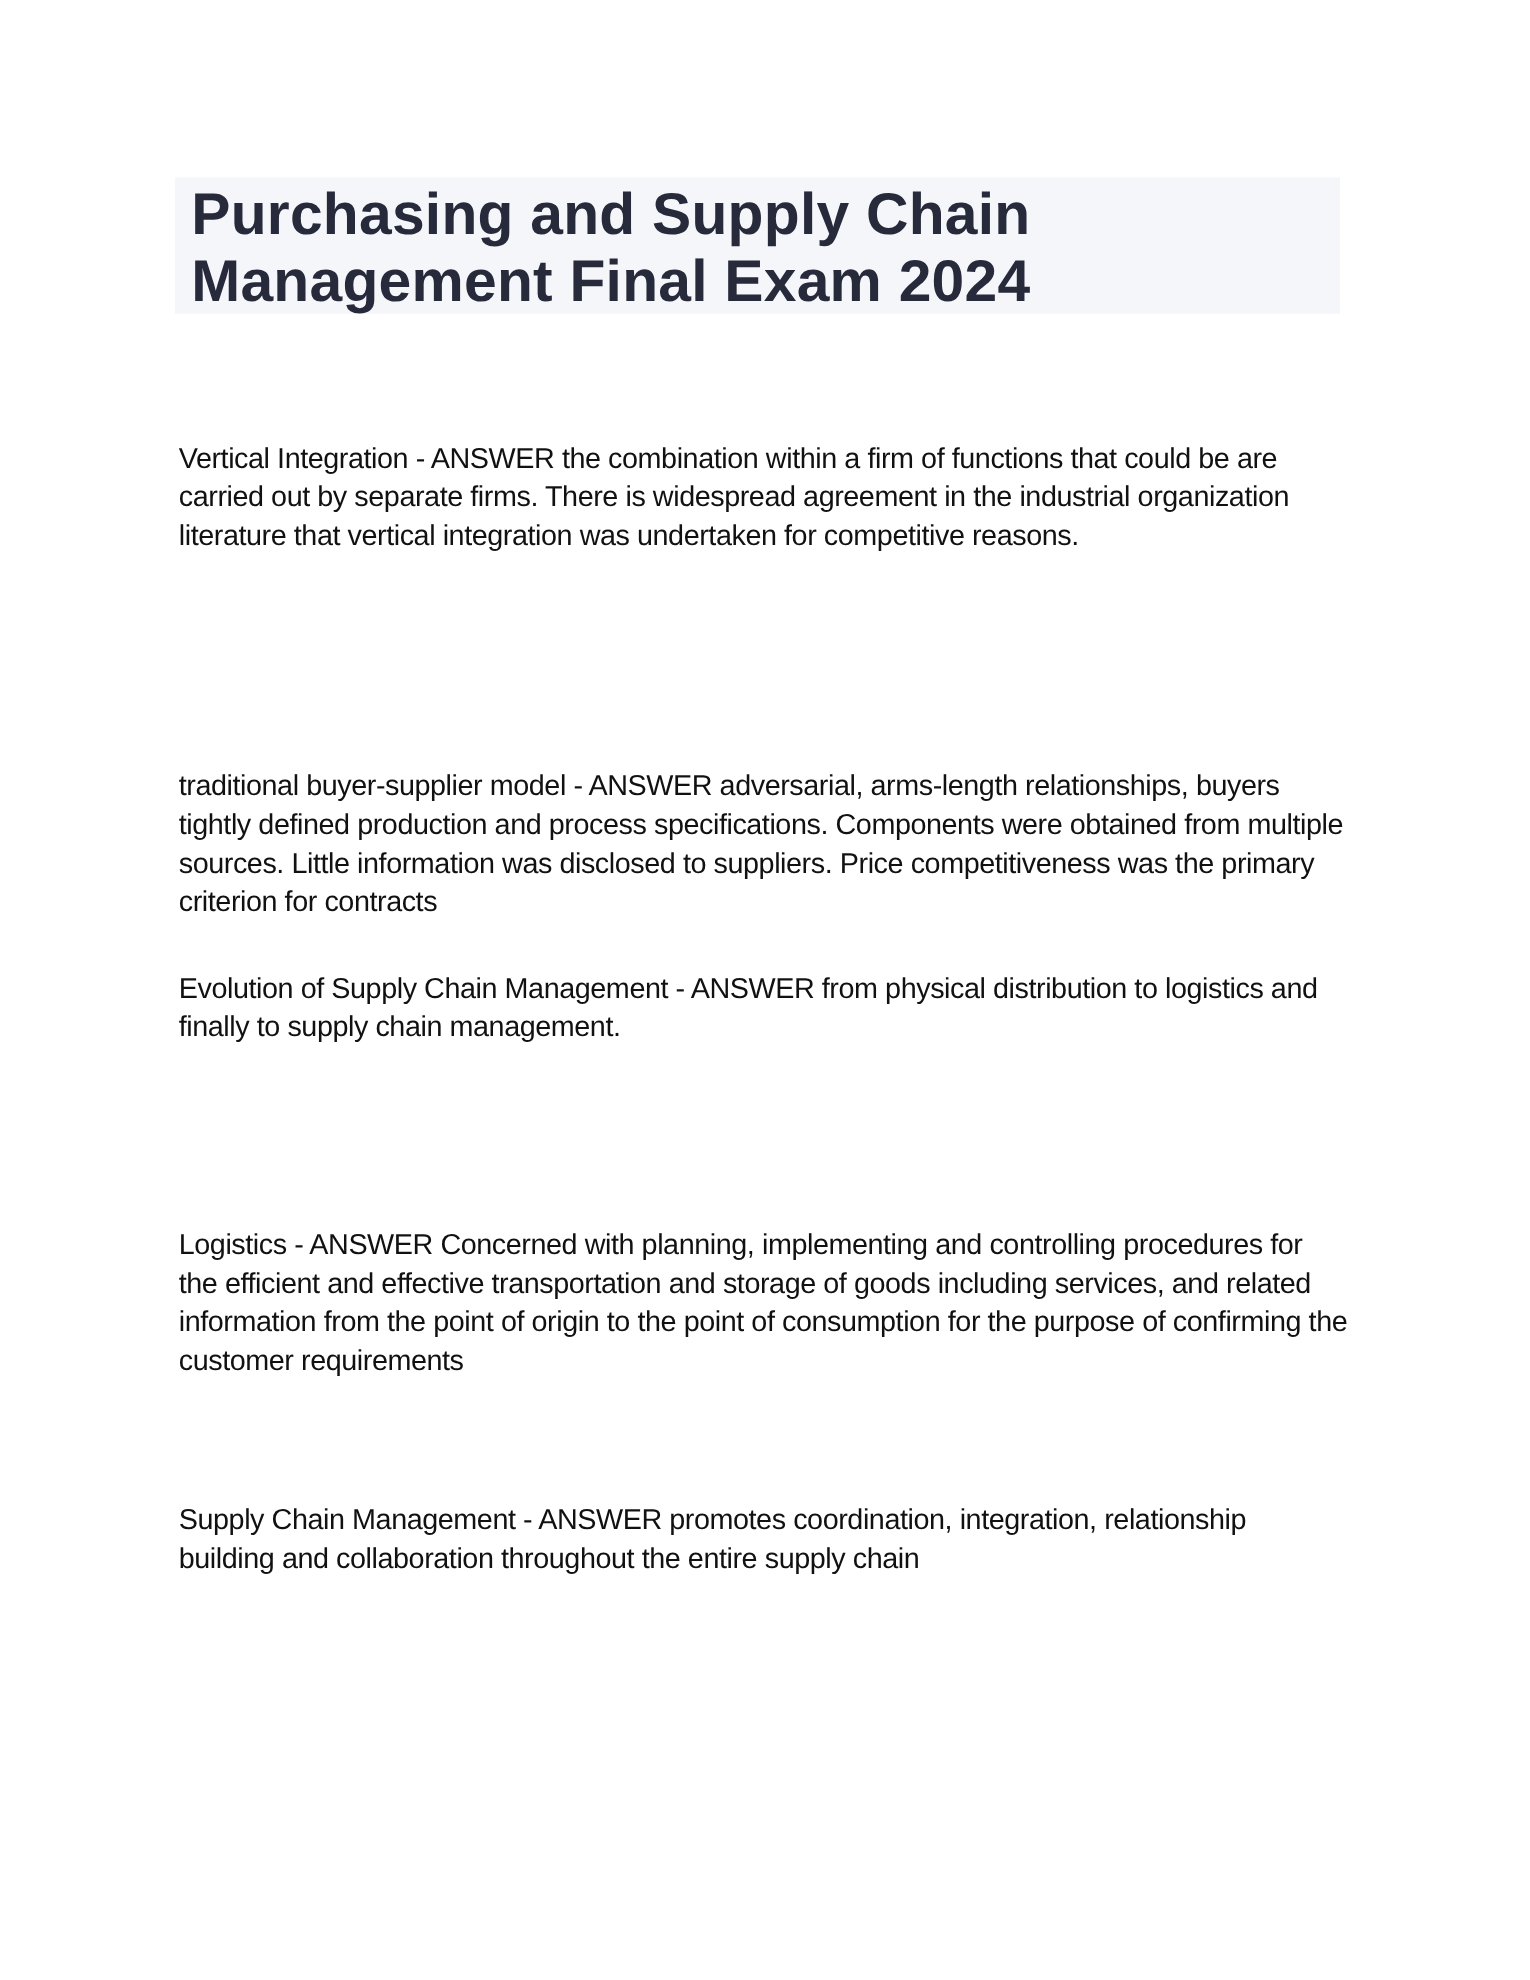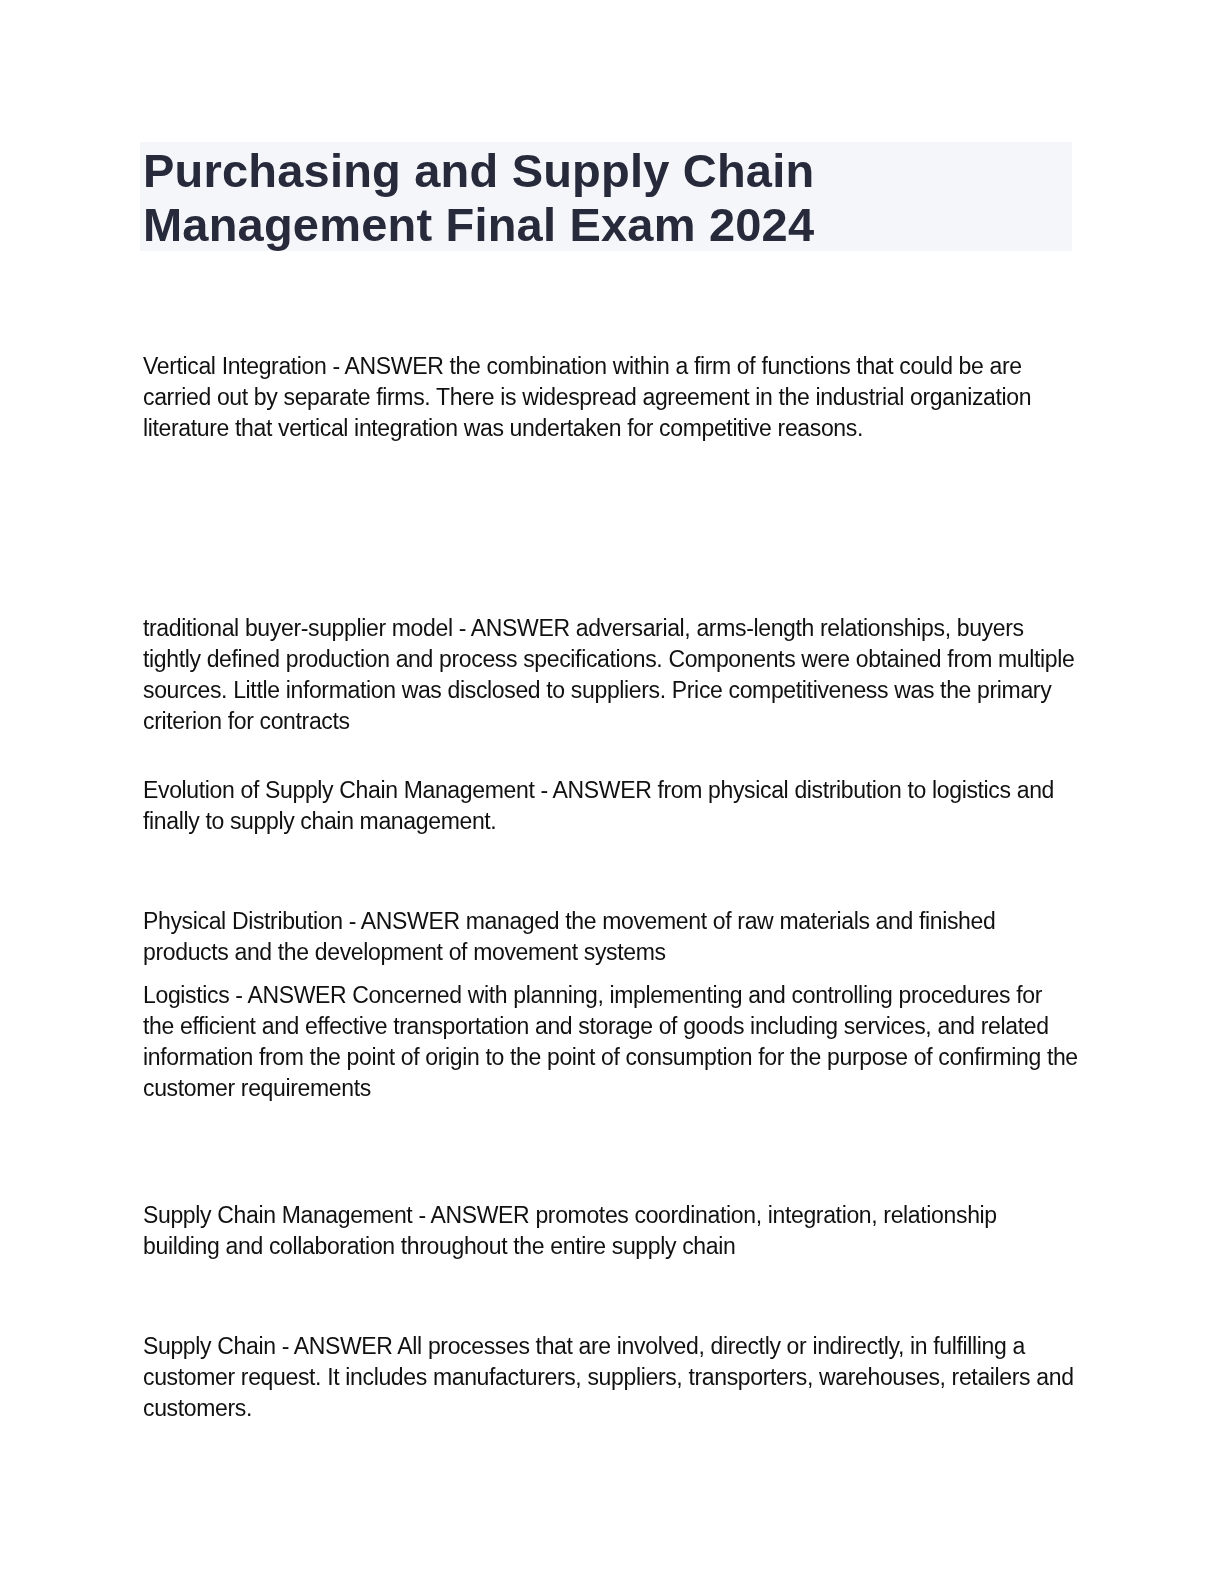--- a/index.html
+++ b/index.html
@@ -3,21 +3,21 @@
   <meta charset="utf-8">
   <style>
     html, body { margin: 0; padding: 0; background: #ffffff; }
     body { width: 1224px; height: 1584px; position: relative; overflow: hidden; }
     .page { position: absolute; left: 0; top: 0; width: 1224px; height: 1584px; background: #ffffff; }
     .title-box {
       position: absolute; left: 140px; top: 142px; width: 932px; height: 109px;
       background: #f5f6fa;
     }
     .title {
-      position: absolute; left: 3px; top: 2px; margin: 0;
+      position: absolute; left: 13px; top: 2px; margin: 0;
       font-family: "Liberation Sans", sans-serif; font-weight: bold;
       font-size: 47px; line-height: 54px; color: #272a3a;
       letter-spacing: 0.2px;
     }
     .entry {
       position: absolute; left: 143px; width: 935px; margin: 0;
       font-family: "Liberation Sans", sans-serif;
       font-size: 23px; line-height: 31px; color: #111111;
       letter-spacing: -0.35px;
     }
@@ -26,17 +26,15 @@
 <body>
 
 <div class="page">
   <div class="title-box">
     <h1 class="title">Purchasing and Supply Chain Management Final Exam 2024</h1>
   </div>
 
   <p class="entry" style="top:351px">Vertical Integration - ANSWER the combination within a firm of functions that could be are carried out by separate firms. There is widespread agreement in the industrial organization literature that vertical integration was undertaken for competitive reasons.</p>
   <p class="entry" style="top:613px">traditional buyer-supplier model - ANSWER adversarial, arms-length relationships, buyers tightly defined production and process specifications. Components were obtained from multiple sources. Little information was disclosed to suppliers. Price competitiveness was the primary criterion for contracts</p>
   <p class="entry" style="top:775px">Evolution of Supply Chain Management - ANSWER from physical distribution to logistics and finally to supply chain management.</p>
-  <p class="entry" style="top:906px">Physical Distribution - ANSWER managed the movement of raw materials and finished products and the development of movement systems</p>
   <p class="entry" style="top:980px">Logistics - ANSWER Concerned with planning, implementing and controlling procedures for the efficient and effective transportation and storage of goods including services, and related information from the point of origin to the point of consumption for the purpose of confirming the customer requirements</p>
   <p class="entry" style="top:1200px">Supply Chain Management - ANSWER promotes coordination, integration, relationship building and collaboration throughout the entire supply chain</p>
-  <p class="entry" style="top:1331px">Supply Chain - ANSWER All processes that are involved, directly or indirectly, in fulfilling a customer request. It includes manufacturers, suppliers, transporters, warehouses, retailers and customers.</p>
 </div>
 
 </body></html>

